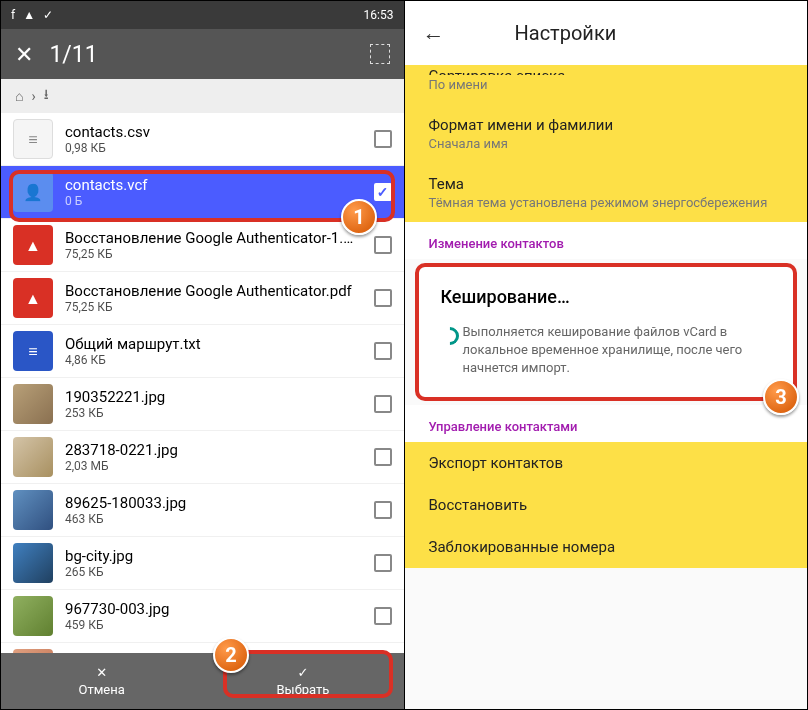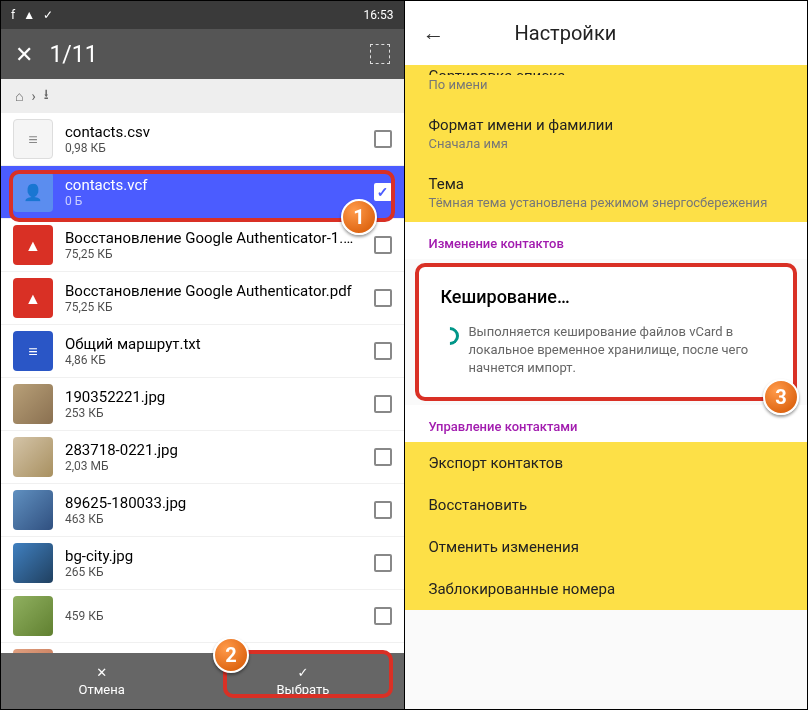--- a/index.html
+++ b/index.html
@@ -33,21 +33,21 @@
 .settings-header { height: 64px; display: flex; align-items: center; padding: 0 18px; gap: 24px; background: #fff; }
 .back-arrow { font-size: 22px; color: #333; }
 .settings-title { font-size: 20px; color: #222; margin-left: 46px; }
 .settings-body { padding: 0; }
 .setting-item { padding: 12px 24px; background: #fde047; }
 .setting-label { font-size: 15px; color: #222; }
 .setting-sub { font-size: 13px; color: #777; margin-top: 2px; }
 .section-header { padding: 14px 24px 8px; font-size: 13px; color: #a21caf; font-weight: 500; background: #fff; }
 .dialog { background: #fff; padding: 19px 22px; margin: 4px 10px; border: 4px solid #d93025; border-radius: 10px; position: relative; }
 .dialog-title { font-size: 18px; font-weight: 500; margin-bottom: 16px; }
-.dialog-body { display: flex; gap: 10px; align-items: flex-start; }
+.dialog-body { display: flex; gap: 4px; align-items: flex-start; }
 .spinner { width: 18px; height: 18px; border: 3px solid transparent; border-top-color: #009688; border-right-color: #009688; border-radius: 50%; margin-top: 4px; flex-shrink: 0; transform: rotate(45deg); }
 .dialog-text { font-size: 13px; color: #666; line-height: 1.4; }
 .highlight-red { position: absolute; border: 4px solid #d93025; border-radius: 10px; pointer-events: none; z-index: 50; }
 .badge { position: absolute; width: 36px; height: 36px; border-radius: 50%; background: radial-gradient(circle at 35% 30%, #ff9a4a, #d35400); border: 2px solid #fff; box-shadow: 0 2px 3px rgba(0,0,0,.4); color: #fff; font-size: 20px; font-weight: bold; display: flex; align-items: center; justify-content: center; z-index: 60; }
 .thumb { width: 100%; height: 100%; }
 .thumb.t1 { background: linear-gradient(135deg,#b8a078,#8a7050); }
 .thumb.t2 { background: linear-gradient(135deg,#d4c4a8,#a89060); }
 .thumb.t3 { background: linear-gradient(135deg,#6090c0,#305080); }
 .thumb.t4 { background: linear-gradient(135deg,#4080c0,#204060); }
 .thumb.t5 { background: linear-gradient(135deg,#90b060,#608030); }
@@ -156,20 +156,21 @@
             <div class="file-name">bg-city.jpg</div>
             <div class="file-size">265 КБ</div>
           </div>
           <div class="checkbox"></div>
         </div>
         <div class="file-row">
           <div class="file-icon img">
             <div class="thumb t5"></div>
           </div>
           <div class="file-info">
+            <div class="file-name">967730-003.jpg</div>
             <div class="file-size">459 КБ</div>
           </div>
           <div class="checkbox"></div>
         </div>
         <div class="file-row">
           <div class="file-icon img">
             <div class="thumb t6"></div>
           </div>
           <div class="file-info">
             <div class="file-name">21456-12.jpg</div>
@@ -227,20 +228,17 @@
 
     <div class="section-header">Управление контактами</div>
     <div class="settings-body" id="settings-bottom">
         <div class="setting-item">
           <div class="setting-label">Экспорт контактов</div>
         </div>
         <div class="setting-item">
           <div class="setting-label">Восстановить</div>
         </div>
         <div class="setting-item">
-          <div class="setting-label">Отменить изменения</div>
-        </div>
-        <div class="setting-item">
           <div class="setting-label">Заблокированные номера</div>
         </div>
       </div>
   </div>
 </div>
 
 </body></html>

